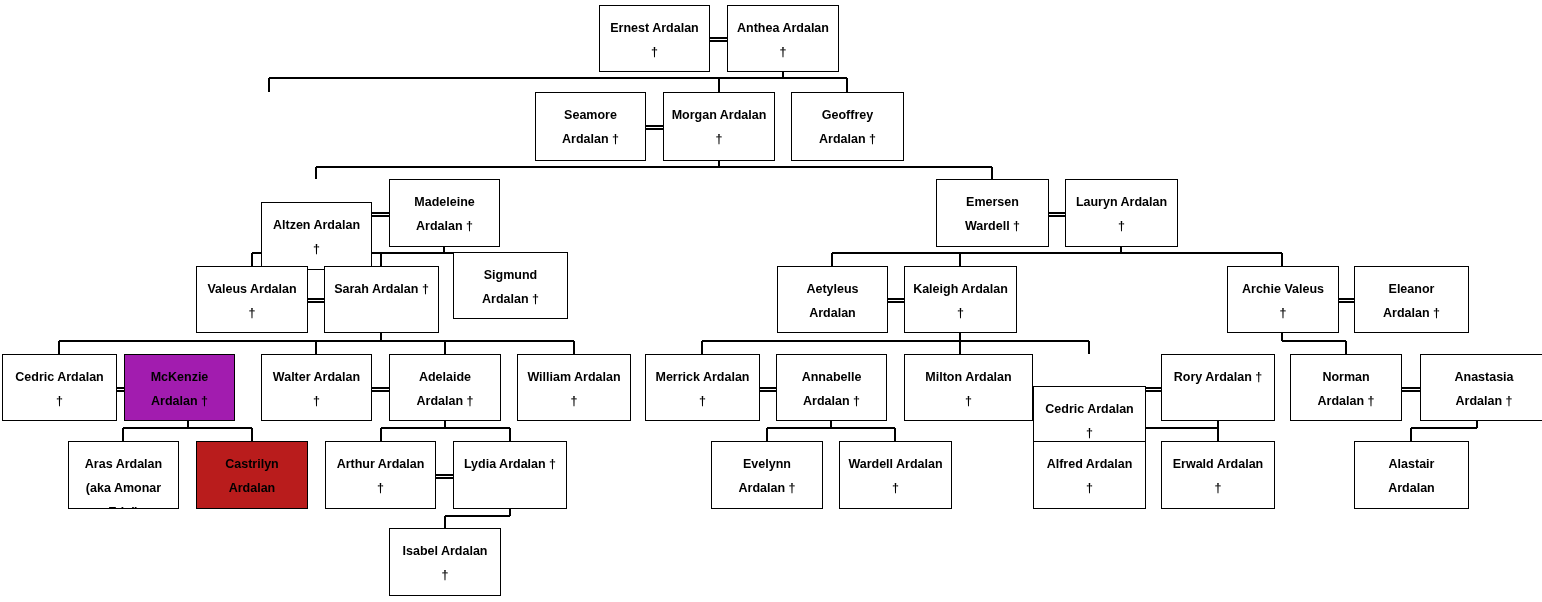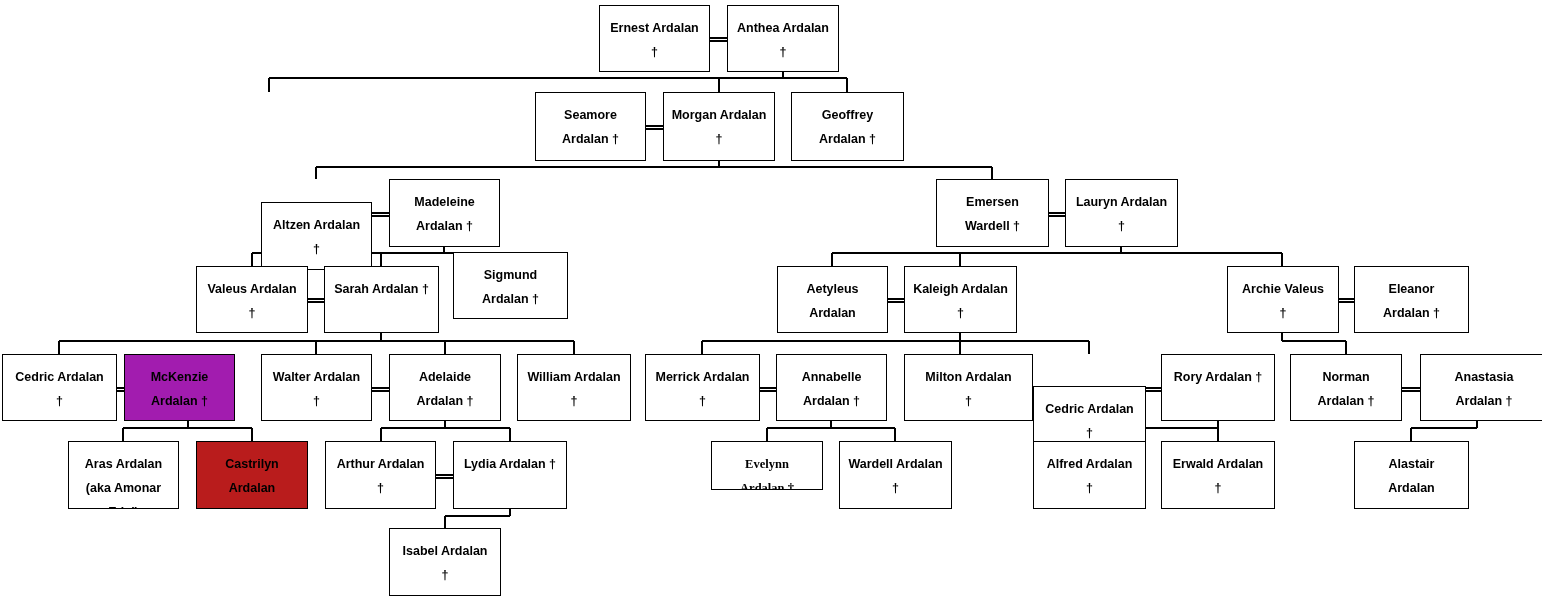--- a/index.html
+++ b/index.html
@@ -205,21 +205,21 @@
         <span class="person-label">Castrilyn
 Ardalan</span>
       </div>
       <div class="person-box" style="left: 325px; top: 441px; width: 111px; height: 68px; border-color: rgb(0, 0, 0); background: rgb(255, 255, 255);">
         <span class="person-label">Arthur Ardalan
 †</span>
       </div>
       <div class="person-box" style="left: 453px; top: 441px; width: 114px; height: 68px; border-color: rgb(0, 0, 0); background: rgb(255, 255, 255);">
         <span class="person-label">Lydia Ardalan †</span>
       </div>
-      <div class="person-box" style="left: 711px; top: 441px; width: 112px; height: 49px; border-color: rgb(0, 0, 0); background: rgb(255, 255, 255); font-family: Liberation Serif, serif;">
+      <div class="person-box" style="left: 711px; top: 441px; width: 112px; height: 68px; border-color: rgb(0, 0, 0); background: rgb(255, 255, 255);">
         <span class="person-label">Evelynn
 Ardalan †</span>
       </div>
       <div class="person-box" style="left: 839px; top: 441px; width: 113px; height: 68px; border-color: rgb(0, 0, 0); background: rgb(255, 255, 255);">
         <span class="person-label">Wardell Ardalan
 †</span>
       </div>
       <div class="person-box" style="left: 1033px; top: 441px; width: 113px; height: 68px; border-color: rgb(0, 0, 0); background: rgb(255, 255, 255);">
         <span class="person-label">Alfred Ardalan
 †</span>

